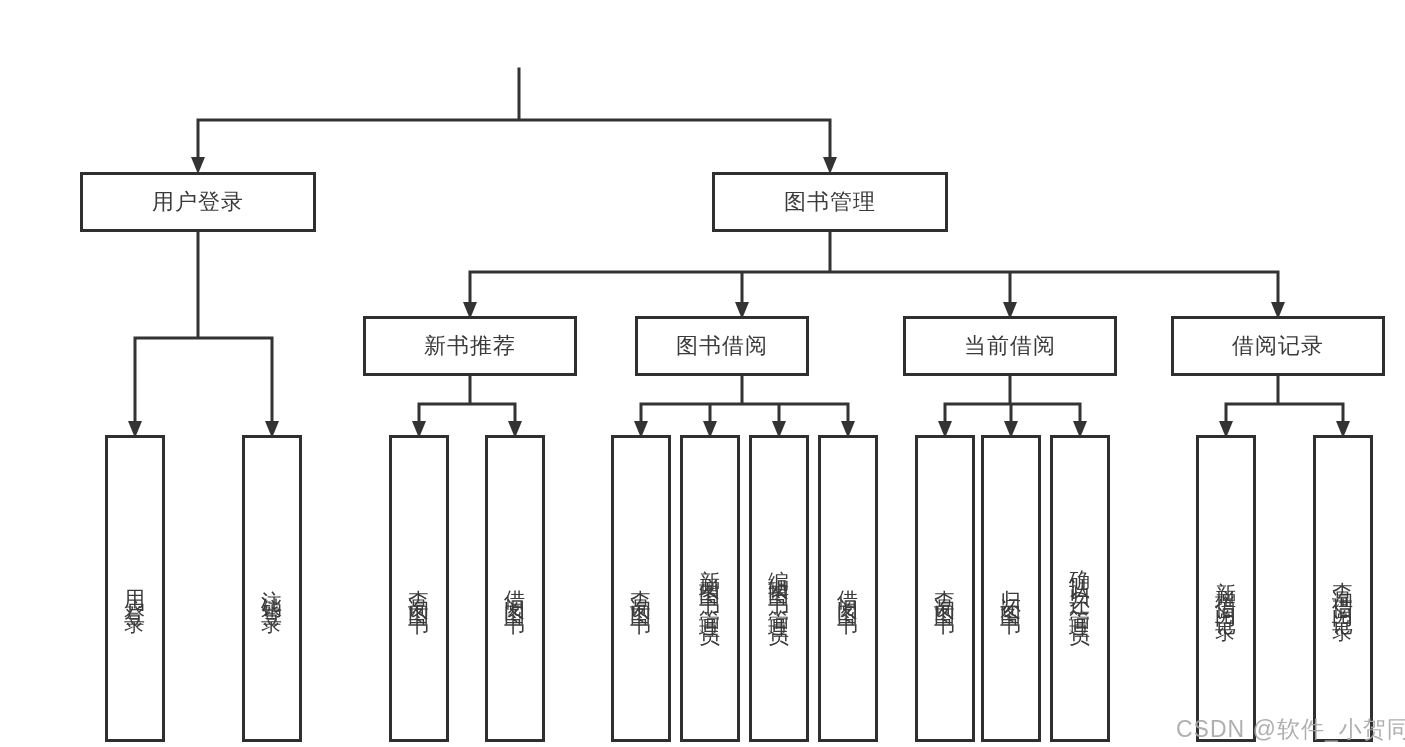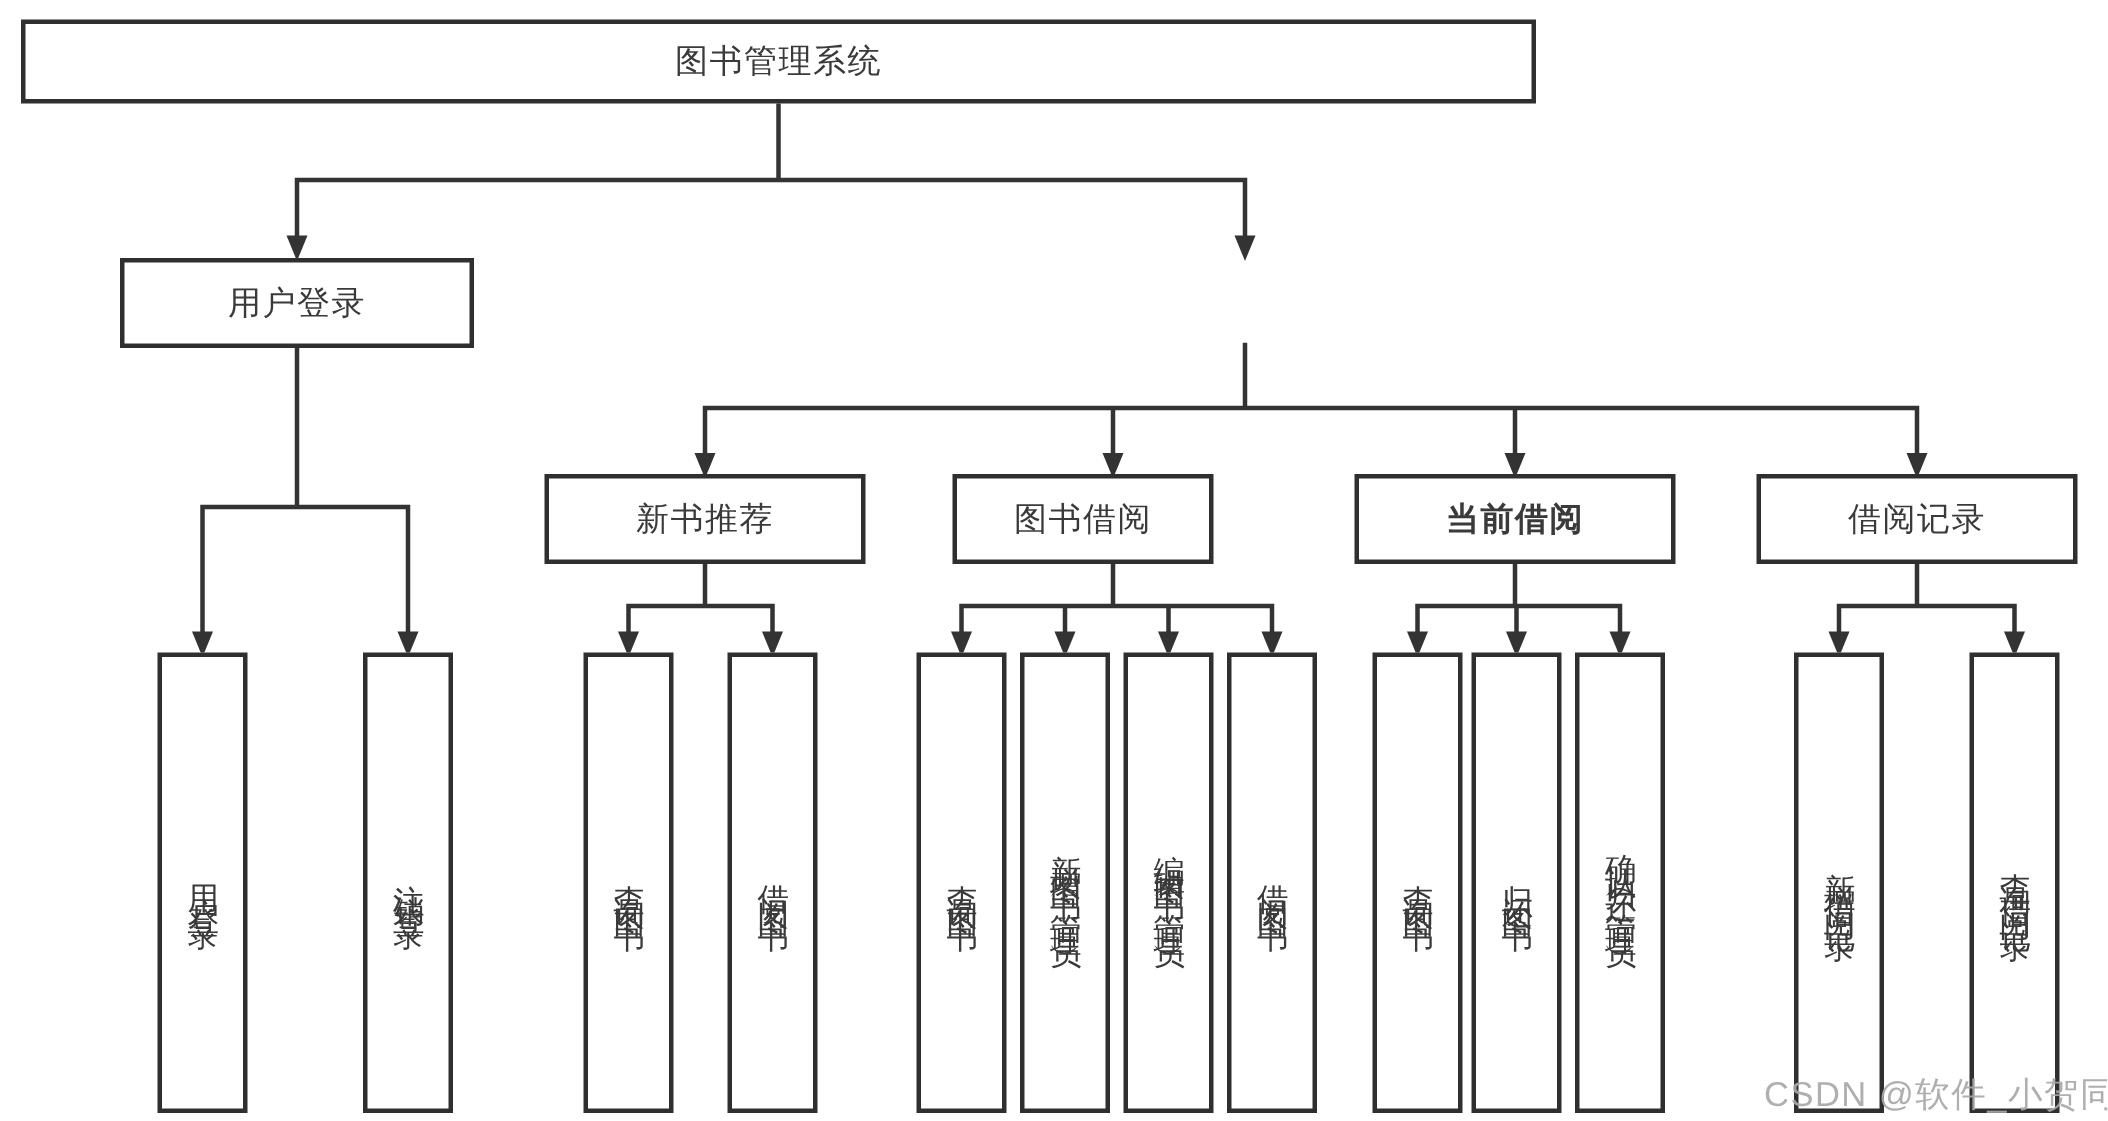--- a/index.html
+++ b/index.html
@@ -82,35 +82,35 @@
       <polygon points="772,421 786,421 779,438"></polygon>
       <polygon points="841,421 855,421 848,438"></polygon>
       <polygon points="938,421 952,421 945,438"></polygon>
       <polygon points="1004,421 1018,421 1011,438"></polygon>
       <polygon points="1073,421 1087,421 1080,438"></polygon>
       <polygon points="1219,421 1233,421 1226,438"></polygon>
       <polygon points="1336,421 1350,421 1343,438"></polygon>
     </g>
   </svg>
 
-  <div class="box" style="left:14px; top:13px; width:1010px; height:56px;">
-    <span class="hlabel">图书管理系统</span>
-  </div>
 
   <div class="box" style="left:80px; top:172px; width:236px; height:60px;">
     <span class="hlabel">用户登录</span>
+  </div>
+  <div class="box" style="left:712px; top:172px; width:236px; height:60px;">
+    <span class="hlabel">图书管理</span>
   </div>
 
   <div class="box" style="left:363px; top:316px; width:214px; height:60px;">
     <span class="hlabel">新书推荐</span>
   </div>
   <div class="box" style="left:635px; top:316px; width:174px; height:60px;">
     <span class="hlabel">图书借阅</span>
   </div>
-  <div class="box" style="left:903px; top:316px; width:214px; height:60px;font-weight:bold;">
+  <div class="box" style="left:903px; top:316px; width:214px; height:60px;">
     <span class="hlabel">当前借阅</span>
   </div>
   <div class="box" style="left:1171px; top:316px; width:214px; height:60px;">
     <span class="hlabel">借阅记录</span>
   </div>
 
   <div class="box leaf" style="left:105px; top:435px; width:60px; height:307px;">
     <span class="vlabel">用户登录</span>
   </div>
   <div class="box leaf" style="left:242px; top:435px; width:60px; height:307px;">

